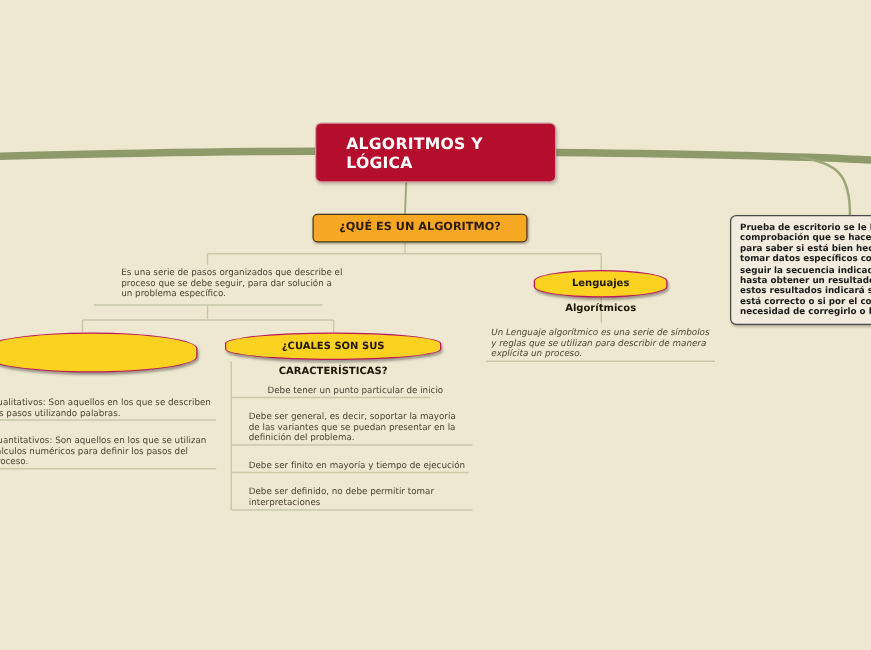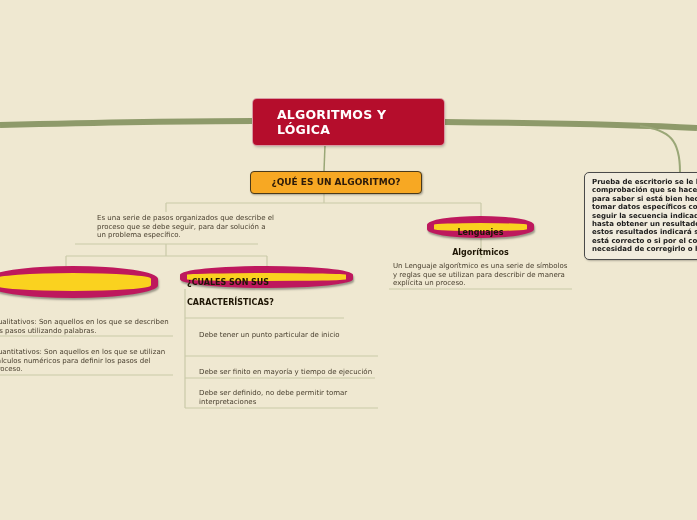--- a/index.html
+++ b/index.html
@@ -18,36 +18,36 @@
     color: #fff; font-weight: bold; font-size: 12.5px; line-height: 15px;
     padding: 8px 10px 0 24px; letter-spacing: 0.2px;
   }
   .main-topic {
     left: 250px; top: 171px; width: 172px; height: 23px;
     background: #f7a823; border: 1px solid #4a3a1a; border-radius: 4px;
     box-shadow: 1px 1px 2px rgba(0,0,0,0.3);
     color: #2b1a0a; font-weight: bold; font-size: 9px; text-align: center; line-height: 21px;
   }
   .yellow {
-    background: #fad21f; border: 7px solid #be185d;
+    background: #fad21f; border: 1px solid #be185d;
     border-radius: 50% / 40%;
     box-shadow: 1px 2px 2px rgba(0,0,0,0.35);
     color: #1f1605; font-weight: bold; font-size: 8px;
   }
   .tipos { left: -12px; top: 266px; width: 170px; height: 32px; padding: 6px 0 0 12px; line-height: 10px; }
-  .caract { left: 180px; top: 266px; width: 173px; height: 22px; line-height: 20px; }
+  .caract { left: 180px; top: 266px; width: 173px; height: 22px; line-height: 20px; text-align: center; }
   .lenguajes { left: 427px; top: 216px; width: 107px; height: 22px; line-height: 20px; text-align: center; }
   .text {
     color: #4a4030; font-size: 7px; line-height: 8.6px;
   }
   .def { left: 79px; top: 214px; width: 178px; margin-left: 18px; }
-  .leng-def { left: 393px; top: 262px; width: 178px; }
+  .leng-def { left: 393px; top: 262px; width: 178px; font-style: italic; }
   .tipo1 { left: -3px; top: 318px; width: 178px; }
   .tipo2 { left: -3px; top: 348px; width: 178px; }
-  .c1 { left: 199px; top: 308px; width: 170px; margin-top: 23px; }
+  .c1 { left: 214px; top: 308px; width: 170px; }
   .c2 { left: 199px; top: 329px; width: 172px; }
   .c3 { left: 199px; top: 368px; width: 175px; }
   .c4 { left: 199px; top: 389px; width: 172px; }
   .prueba {
     left: 584px; top: 172px; width: 130px; height: 88px;
     background: #f1ecdd; border: 1px solid #4a4a4a; border-radius: 5px;
     box-shadow: 1px 1px 2px rgba(0,0,0,0.25);
     color: #1b1b1b; font-weight: bold; font-size: 7px; line-height: 8.4px;
     padding: 5px 0 0 7px; white-space: nowrap; overflow: hidden;
   }
@@ -100,20 +100,21 @@
 
   <div class="node yellow tipos">
   </div>
 
   <div class="node text tipo1" style="left:-7px">Cualitativos: Son aquellos en los que se describen los pasos utilizando palabras.</div>
   <div class="node text tipo2" style="left:-7px">Cuantitativos: Son aquellos en los que se utilizan cálculos numéricos para definir los pasos del proceso.</div>
 
   <div class="node yellow caract">¿CUALES SON SUS CARACTERÍSTICAS?</div>
 
   <div class="node text c1">Debe tener un punto particular de inicio</div>
+  <div class="node text c2">Debe ser general, es decir, soportar la mayoría de las variantes que se puedan presentar en la definición del problema.</div>
   <div class="node text c3">Debe ser finito en mayoría y tiempo de ejecución</div>
   <div class="node text c4">Debe ser definido, no debe permitir tomar interpretaciones</div>
 
   <div class="node yellow lenguajes">Lenguajes Algorítmicos</div>
   <div class="node text leng-def">Un Lenguaje algorítmico es una serie de símbolos y reglas que se utilizan para describir de manera explícita un proceso.</div>
 
   <div class="node prueba">
     <span>Prueba de escritorio se le l</span>
     <span>comprobación que se hace</span>
     <span>para saber si está bien hec</span>

